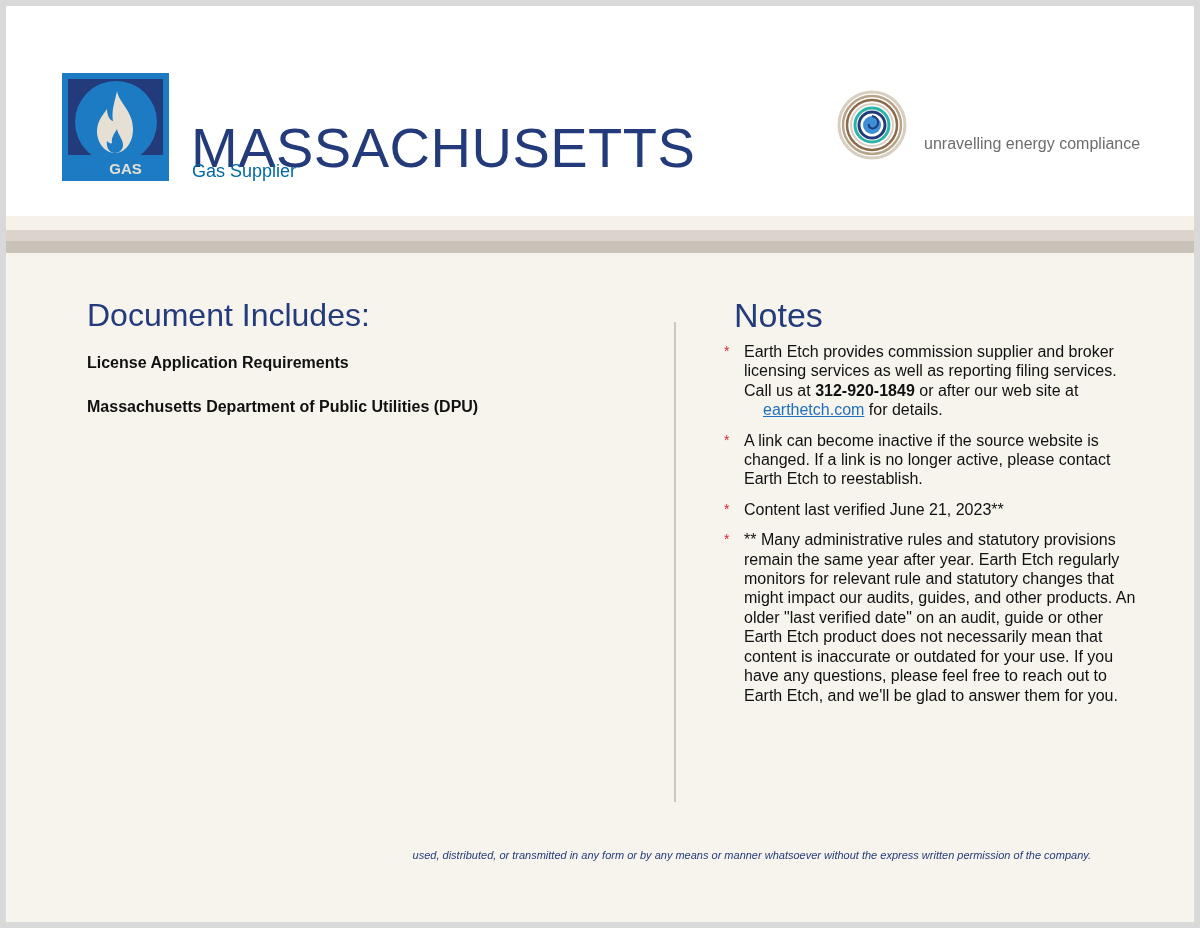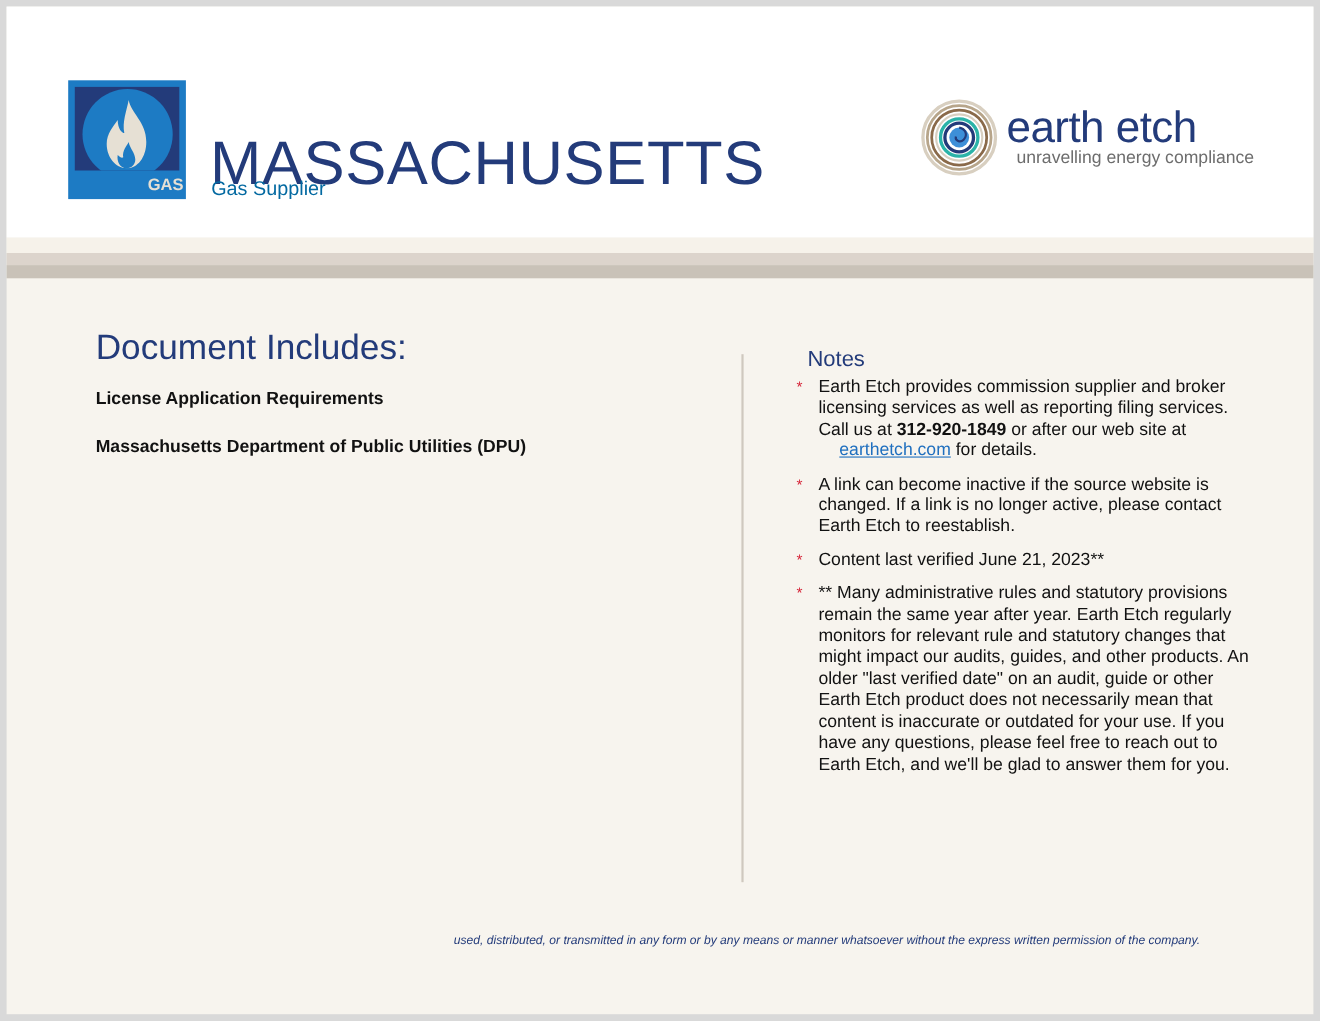--- a/index.html
+++ b/index.html
@@ -37,21 +37,21 @@
       overflow: hidden;
     }
     .gas-circle {
       position: absolute; left: 7px; top: 2px;
       width: 82px; height: 82px; border-radius: 50%;
       background: #1d7bc4;
     }
     .gas-flame { position: absolute; left: 27px; top: 12px; width: 40px; height: 62px; }
     .gas-label {
       position: absolute; left: 0; bottom: 4px; width: 127px;
-      text-align: center; color: #e6e0d4; font-weight: bold; font-size: 15px; padding-left: 25px;
+      text-align: center; color: #e6e0d4; font-weight: bold; font-size: 15px;
     }
 
     .title {
       position: absolute; left: 185px; top: 70px;
       font-size: 56px; color: #233b7a; letter-spacing: 0.5px;
       line-height: 56px;
       margin-top: 44px;
     }
     .subtitle {
       position: absolute; left: 186px; top: 124px;
@@ -80,21 +80,21 @@
       position: absolute; left: 81px;
       font-size: 16px; font-weight: bold; color: #111; line-height: 20px;
     }
     .divider {
       position: absolute; left: 668px; top: 316px;
       width: 2px; height: 480px; background: #cfc8bf;
     }
 
     .notes-heading {
       position: absolute; left: 728px; top: 294px;
-      font-size: 20px; color: #233b7a; line-height: 30px; margin-top: 12px;
+      font-size: 34px; color: #233b7a; line-height: 30px;
     }
     .notes-list { position: absolute; left: 712px; top: 336px; width: 420px; }
     .note { position: relative; padding-left: 26px; margin-bottom: 11px; }
     .note-bullet {
       position: absolute; left: 6px; top: 0;
       color: #d6263a; font-size: 14px; line-height: 19.4px;
     }
     .note-text { font-size: 16px; line-height: 19.4px; color: #111; }
     .note-text b { font-weight: bold; }
     .note-text a { color: #1f6fbf; text-decoration: underline; margin-left: 19px; }
@@ -127,21 +127,20 @@
     <svg class="ee-logo" viewBox="0 0 70 70">
       <circle cx="35" cy="35" r="33" fill="none" stroke="#d8cfc0" stroke-width="3"></circle>
       <circle cx="35" cy="35" r="29" fill="none" stroke="#b7a58a" stroke-width="2.5"></circle>
       <circle cx="35" cy="35" r="25" fill="none" stroke="#8a6a4a" stroke-width="2.5"></circle>
       <circle cx="35" cy="35" r="21" fill="none" stroke="#d8cfc0" stroke-width="2"></circle>
       <circle cx="35" cy="35" r="17" fill="none" stroke="#2bb3a8" stroke-width="3"></circle>
       <circle cx="35" cy="35" r="13" fill="none" stroke="#233b7a" stroke-width="3"></circle>
       <circle cx="35" cy="35" r="9" fill="#3d8fd8"></circle>
       <path d="M35 26 C41 27 43 33 39 37 C36 40 31 38 32 34" fill="none" stroke="#233b7a" stroke-width="2"></path>
     </svg>
-    <div class="ee-name">earth etch</div>
     <div class="ee-tag">unravelling energy compliance</div>
   </div>
 
   <div class="band-light"></div>
   <div class="band-mid"></div>
   <div class="band-dark"></div>
 
   <div class="doc-heading">Document Includes:</div>
   <div class="doc-item" style="top:391px;">Massachusetts Department of Public Utilities (DPU)</div>
   <div class="doc-item" style="top:347px;">License Application Requirements</div>

